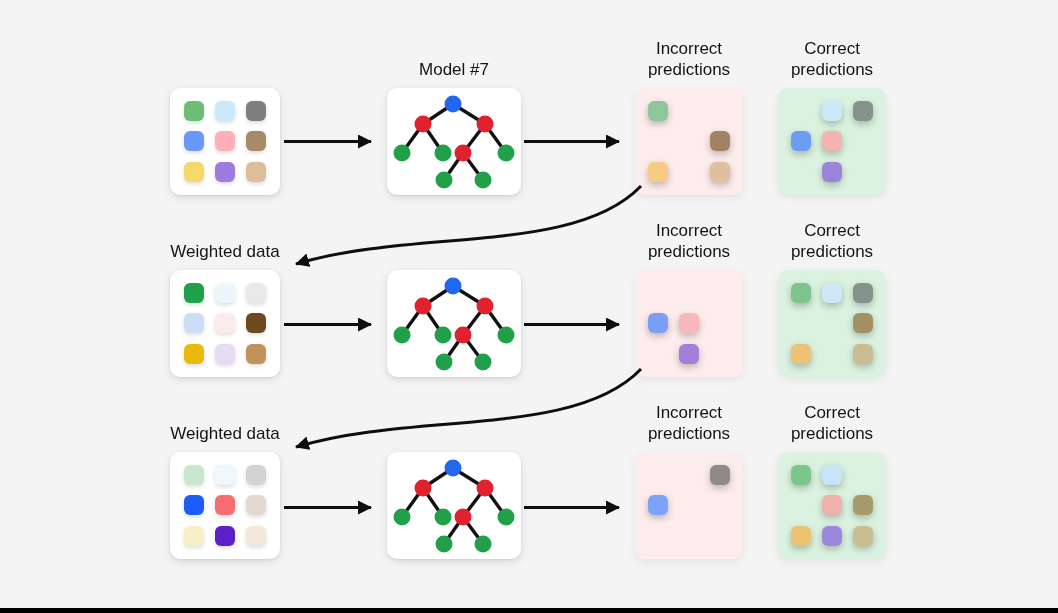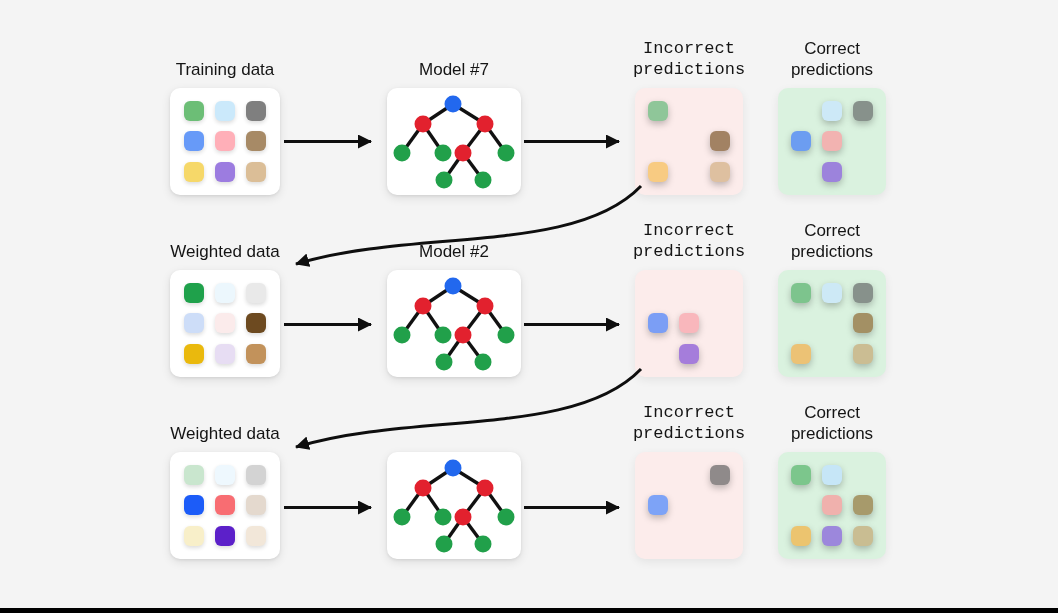--- a/index.html
+++ b/index.html
@@ -4,21 +4,21 @@
 <style>
   html,body{margin:0;padding:0;background:#000;}
   .stage{position:relative;width:1058px;height:613px;background:#f4f4f4;overflow:hidden;
          font-family:"Liberation Sans",sans-serif;color:#141414;}
   .bottombar{position:absolute;left:0;bottom:0;width:100%;height:5px;background:#000;}
 
   
   .lbl{position:absolute;text-align:center;font-size:17px;line-height:21px;color:#141414;}
   .col-data-l{left:155px;width:140px;}
   .col-model-l{left:387px;width:134px;}
-  .col-inc-l{left:627px;width:124px;font-family:Liberation Mono, monospace;}
+  .col-inc-l{left:627px;width:124px;}
   .col-cor-l{left:770px;width:124px;}
   .lr0s{top:59px;} .lr1s{top:241px;} .lr2s{top:423px;}
   .lr0d{top:38px;} .lr1d{top:220px;} .lr2d{top:402px;}
   .italic{font-style:italic;}
 
   
   .panel{position:absolute;border-radius:10px;box-sizing:border-box;}
   .pr0{top:88px;} .pr1{top:270px;} .pr2{top:452px;}
   .p-data{left:170px;width:110px;height:107px;background:#fff;
           box-shadow:0 3px 10px rgba(0,0,0,.10),0 1px 3px rgba(0,0,0,.08);}
@@ -38,27 +38,25 @@
   .tree-wrap{position:absolute;inset:0;}
   .tree-wrap svg{width:100%;height:100%;display:block;}
 
   .arrows{position:absolute;left:0;top:0;pointer-events:none;}
 </style>
 </head>
 <body>
 
 <div class="stage">
 
-  <div class="lbl col-data-l lr0s">Training data</div>
   <div class="lbl col-model-l lr0s">Model #7</div>
   <div class="lbl col-inc-l lr0d">Incorrect predictions</div>
   <div class="lbl col-cor-l lr0d">Correct predictions</div>
 
   <div class="lbl col-data-l lr1s">Weighted data</div>
-  <div class="lbl col-model-l lr1s">Model #2</div>
   <div class="lbl col-inc-l lr1d">Incorrect predictions</div>
   <div class="lbl col-cor-l lr1d">Correct predictions</div>
 
   <div class="lbl col-data-l lr2s">Weighted data</div>
   <div class="lbl col-inc-l lr2d">Incorrect predictions</div>
   <div class="lbl col-cor-l lr2d">Correct predictions</div>
 
   <div class="panel p-data pr0">
     <div class="grid">
         <div class="cell" style="background: rgb(108, 190, 118);"></div>

